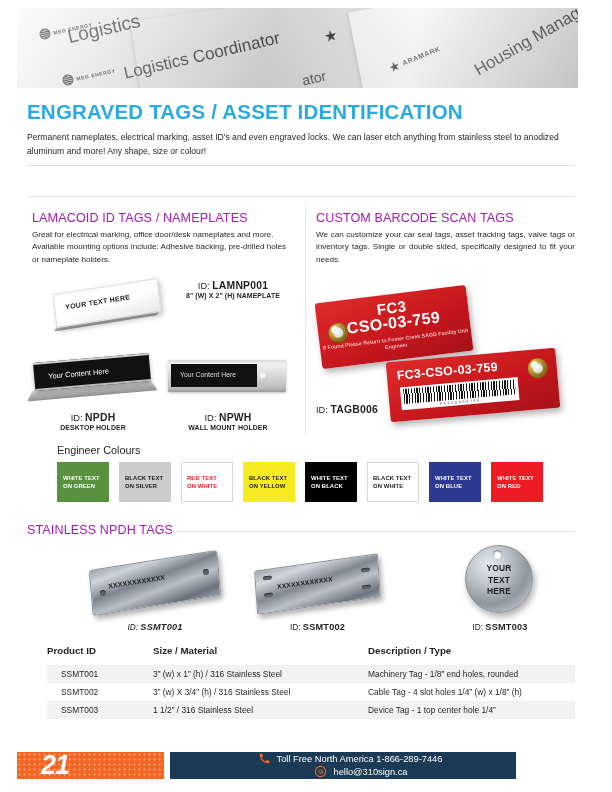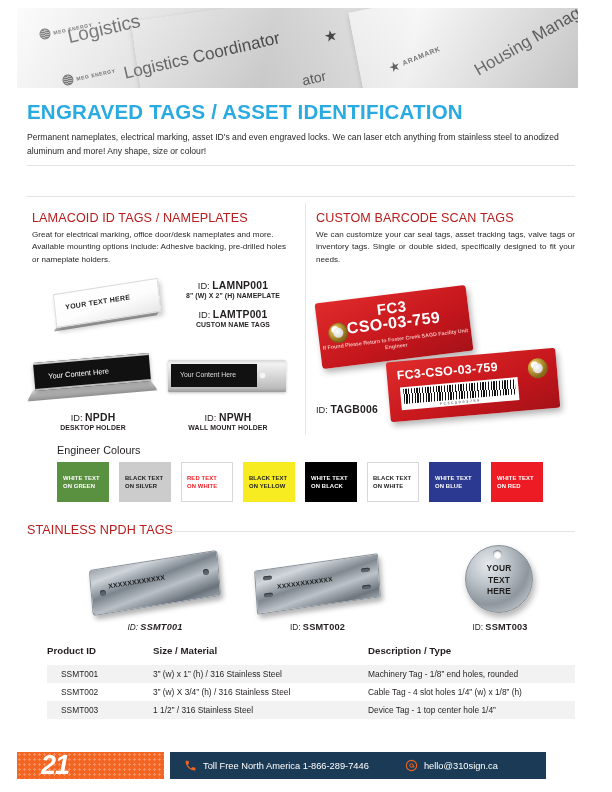--- a/index.html
+++ b/index.html
@@ -59,21 +59,21 @@
     position:absolute; left:27px; top:173px;
     font-size:10.6px; font-weight:700; color:#1b3a55; letter-spacing:.1px;
     font-family:"Liberation Sans Narrow","Liberation Sans",sans-serif;
   }
   .promo .slash { color:#f26522; }
 
   .vdivider { position:absolute; left:305px; top:203px; width:1px; height:232px; background:#e6e6e6; }
 
   
   .h2 {
-    position:absolute; font-size:12.6px; color:#b91c1c; font-weight:400; letter-spacing:.1px;
+    position:absolute; font-size:12.6px; color:#a21caf; font-weight:400; letter-spacing:.1px;
     font-family:"Liberation Sans Narrow","Liberation Sans",sans-serif;
   }
   .body-copy { position:absolute; font-size:8.1px; line-height:12.4px; color:#231f20; }
   .body-copy.just { text-align:justify; }
 
   
   .np-photo { position:absolute; left:52px; top:278px; width:112px; height:56px; }
   .np-plate {
     position:absolute; left:2px; top:8px; width:106px; height:34px;
     background: linear-gradient(170deg,#ffffff 0%,#fdfdfd 55%,#e8e8e8 100%);
@@ -260,22 +260,22 @@
     background-image: radial-gradient(circle, rgba(255,255,255,.28) 1px, transparent 1.2px);
     background-size: 5px 5px;
   }
   .f-page {
     position:absolute; left:24px; top:-2px;
     font-size:27px; font-weight:700; color:#fff; font-style:italic;
     letter-spacing:-1px; line-height:30px;
     font-family:"Liberation Sans Narrow","Liberation Sans",sans-serif;
   }
   .f-navy {
-    position:absolute; left:170px; top:0; width:376px; height:27px;
-    background:#1b3a55; display:flex; align-items:center;
+    position:absolute; left:170px; top:0; width:346px; height:27px;
+    background:#1b3a55; display:flex; align-items:center;flex-direction:column;
   }
   .f-item { display:flex; align-items:center; gap:6px; color:#fff; font-size:9.3px;
     font-family:"Liberation Sans Narrow","Liberation Sans",sans-serif; }
   .f-phone { margin-left:14px; }
   .f-mail { margin-left:36px; }
   .ficon { width:13px; height:13px; flex:none; display:block; }
 </style>
 </head>
 <body>
 
@@ -319,24 +319,20 @@
   <div class="np-photo">
     <div class="np-edge"></div>
     <div class="np-plate">
       <span>YOUR TEXT HERE</span>
     </div>
   </div>
 
   <div class="idline" style="left:168px;top:280px;width:130px;">
     <div class="idv"><span>ID: </span><b>LAMNP001</b></div>
     <div class="idsub">8" (W) X 2" (H) NAMEPLATE</div>
-  </div>
-  <div class="idline" style="left:168px;top:309px;width:130px;">
-    <div class="idv"><span>ID: </span><b>LAMTP001</b></div>
-    <div class="idsub">CUSTOM NAME TAGS</div>
   </div>
 
   <div class="holder hdesk">
     <div class="base"></div>
     <div class="plate">
       <span>Your Content Here</span>
     </div>
   </div>
   <div class="holder hwall">
     <div class="frame"></div>

